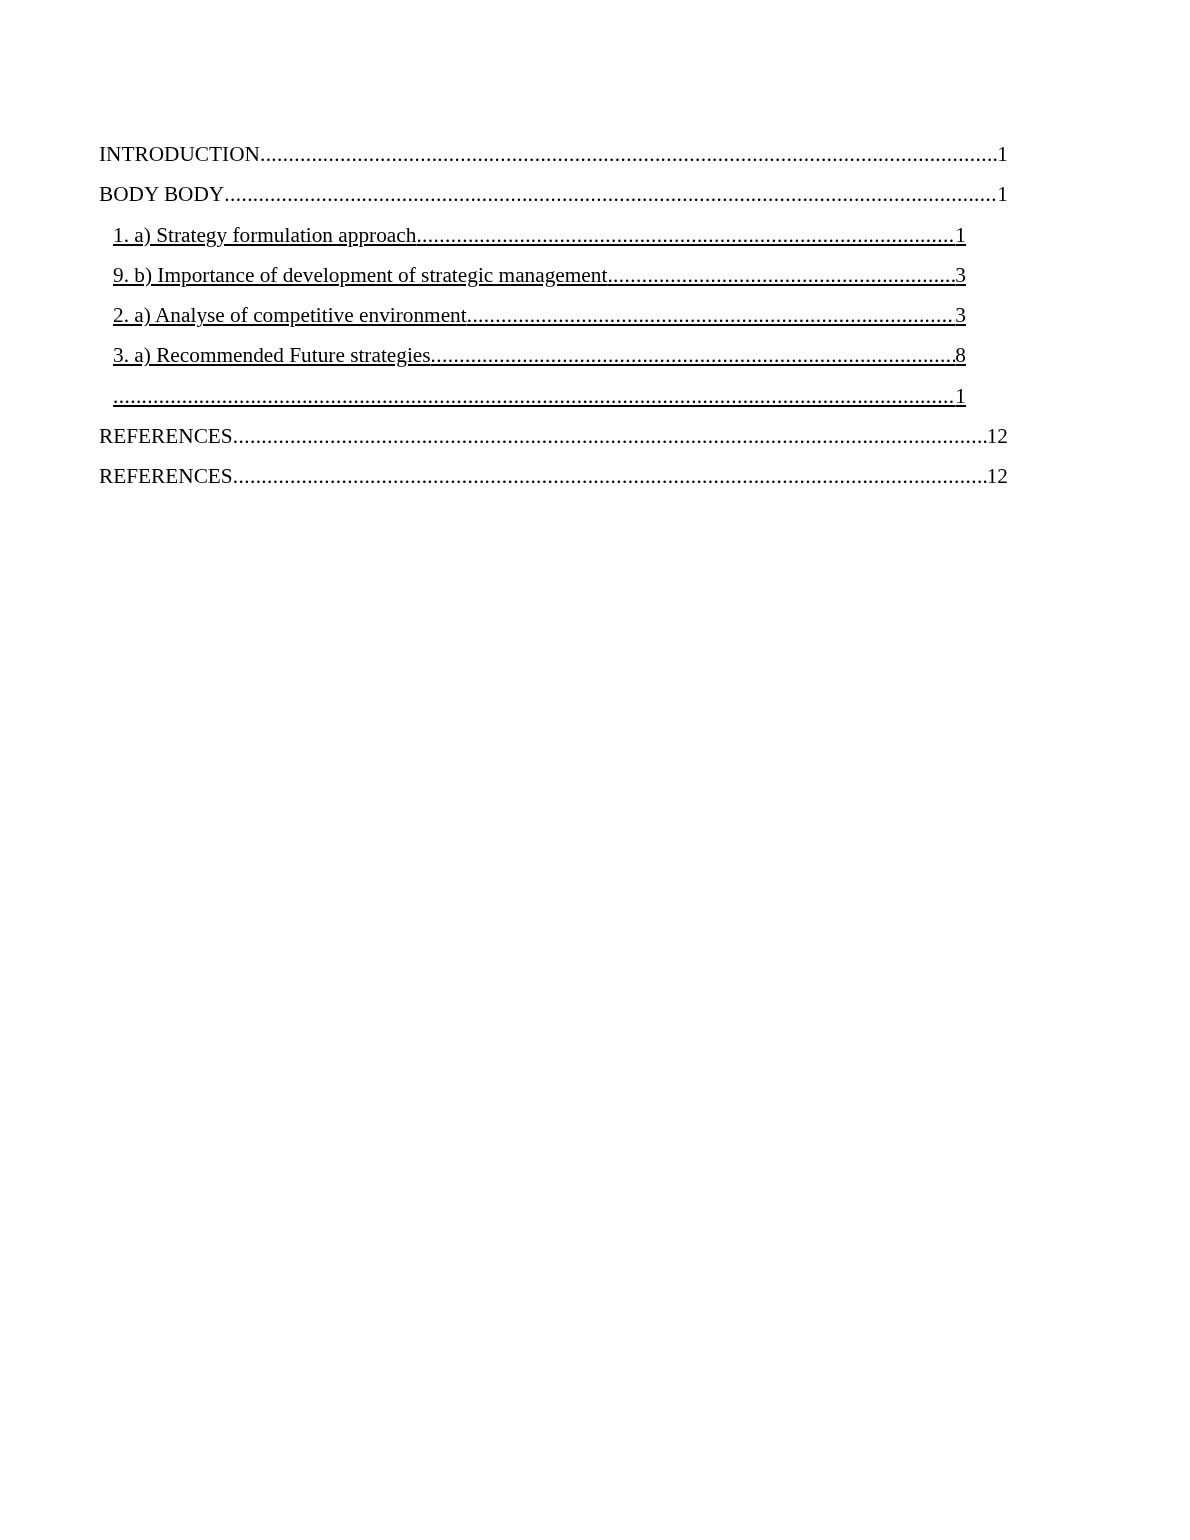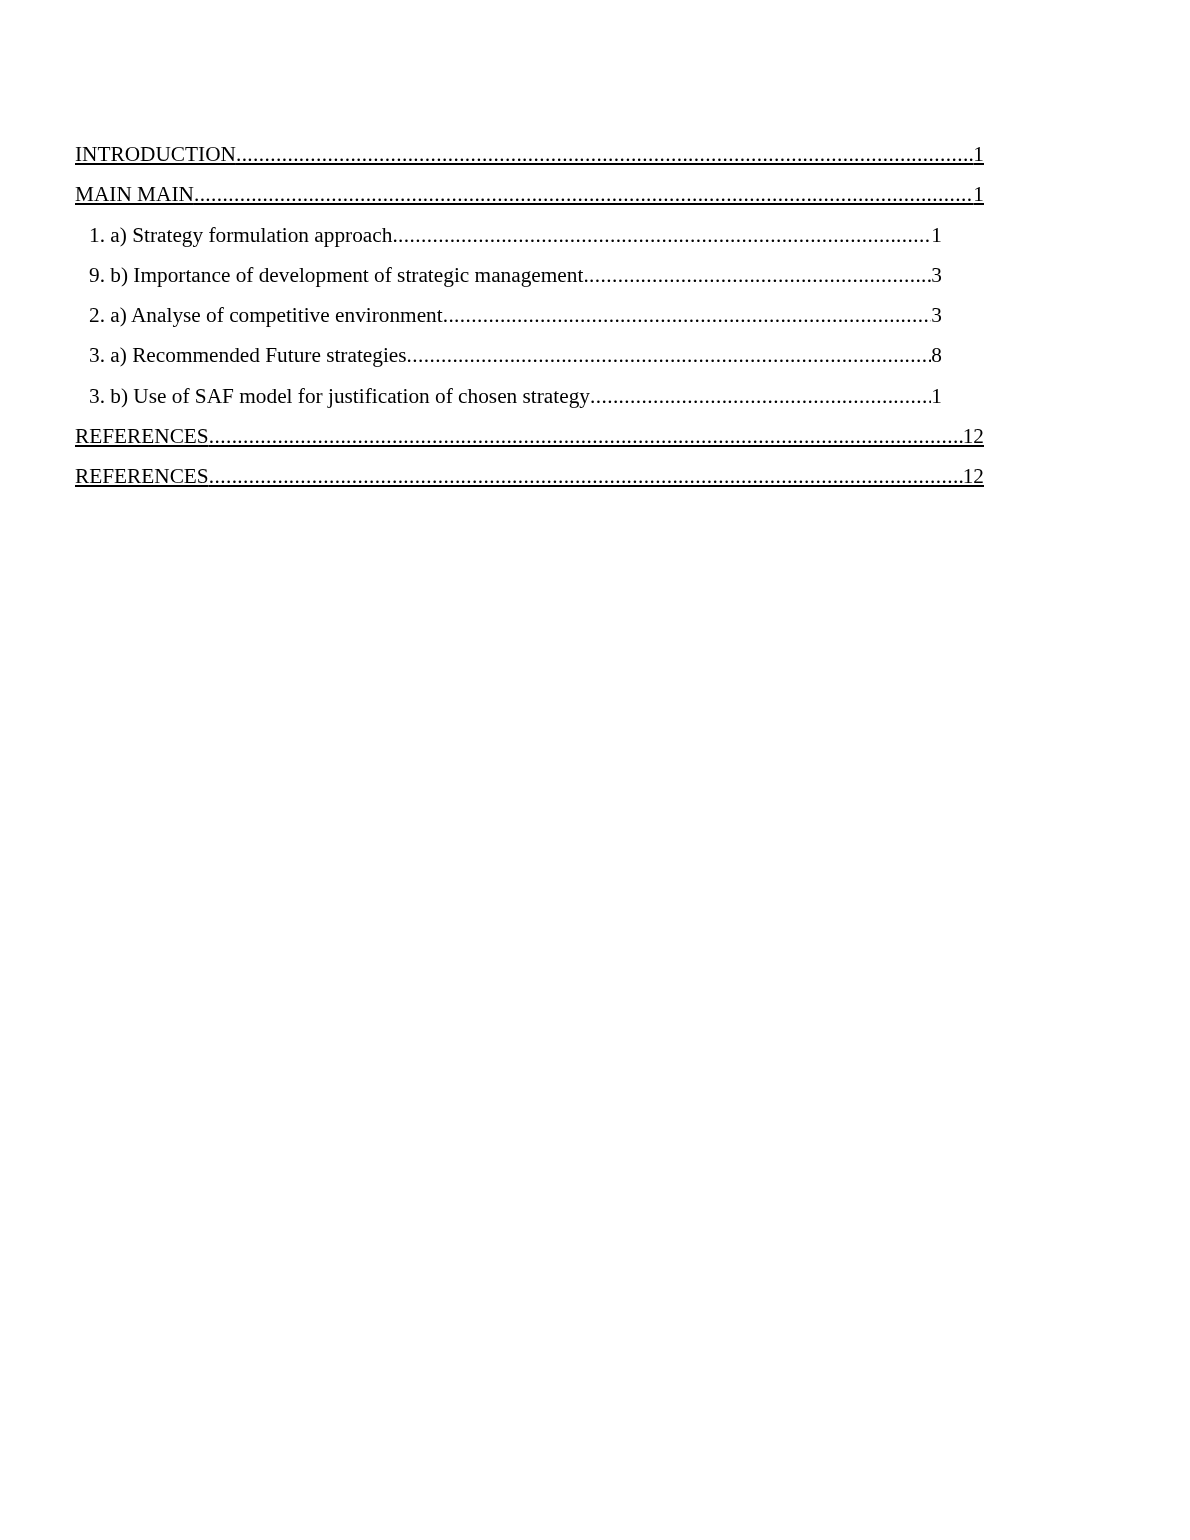--- a/index.html
+++ b/index.html
@@ -25,27 +25,27 @@
     position: relative;
     height: 40.3px;
     font-size: 21.3px;
     line-height: 32px;
     display: flex;
     align-items: baseline;
     white-space: nowrap;
     overflow: hidden;
   }
   .toc-entry.level-1 {
-    margin-left: 75px;
+    margin-left: 99px;
     width: 909px;
-    text-decoration: underline;
   }
   .toc-entry.level-2 {
-    margin-left: 89px;
+    margin-left: 113px;
     width: 853px;
+    text-decoration: underline;
   }
   .toc-title {
     flex: 0 0 auto;
     color: #000;
     text-decoration: none;
   }
   .toc-leader {
     flex: 1 1 auto;
     overflow: hidden;
     white-space: nowrap;
@@ -64,21 +64,21 @@
 
 <div class="toc">
 
   <div class="toc-entry level-1">
     <span class="toc-title">INTRODUCTION</span>
     <span class="toc-leader"></span>
     <span class="toc-page">1</span>
   </div>
 
   <div class="toc-entry level-1">
-    <span class="toc-title">MAIN MAIN</span>
+    <span class="toc-title">BODY BODY</span>
     <span class="toc-leader"></span>
     <span class="toc-page">1</span>
   </div>
 
   <div class="toc-entry level-2">
     <span class="toc-title">1. a) Strategy formulation approach</span>
     <span class="toc-leader"></span>
     <span class="toc-page">1</span>
   </div>
 
@@ -95,21 +95,20 @@
   </div>
 
 
   <div class="toc-entry level-2">
     <span class="toc-title">3. a) Recommended Future strategies</span>
     <span class="toc-leader"></span>
     <span class="toc-page">8</span>
   </div>
 
   <div class="toc-entry level-2">
-    <span class="toc-title">3. b) Use of SAF model for justification of chosen strategy</span>
     <span class="toc-leader"></span>
     <span class="toc-page">1</span>
   </div>
 
   <div class="toc-entry level-1">
     <span class="toc-title">REFERENCES</span>
     <span class="toc-leader"></span>
     <span class="toc-page">12</span>
   </div>
 

